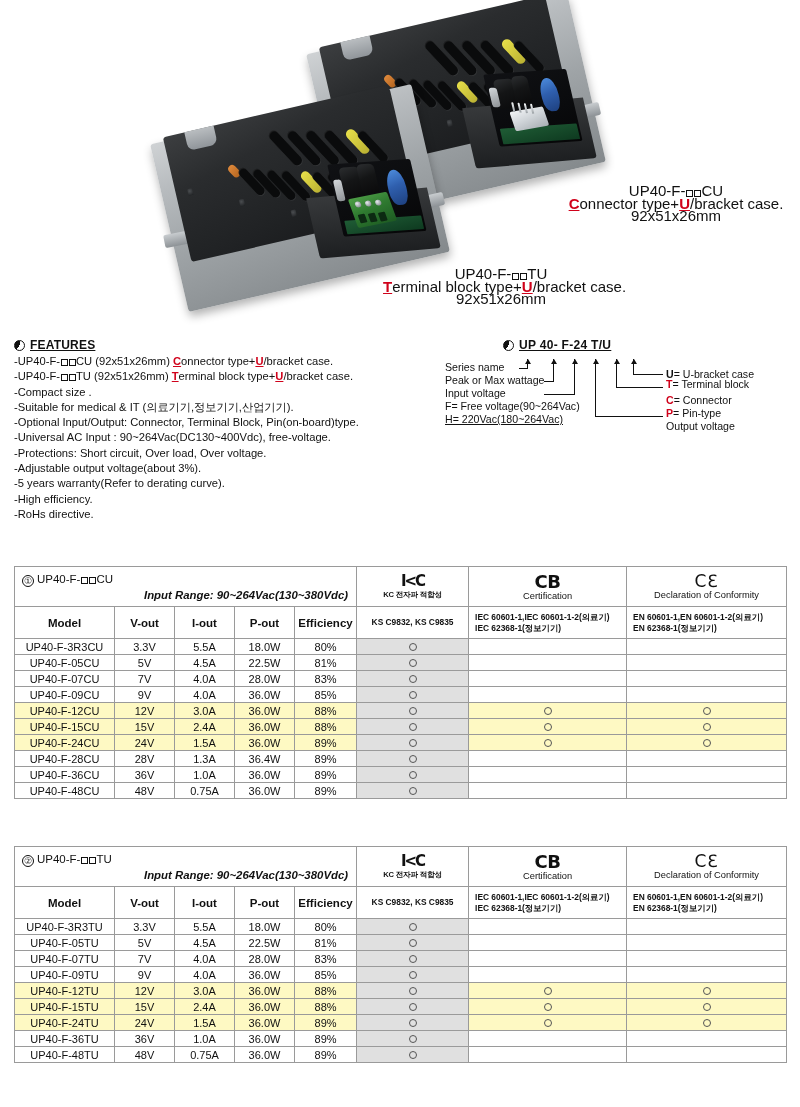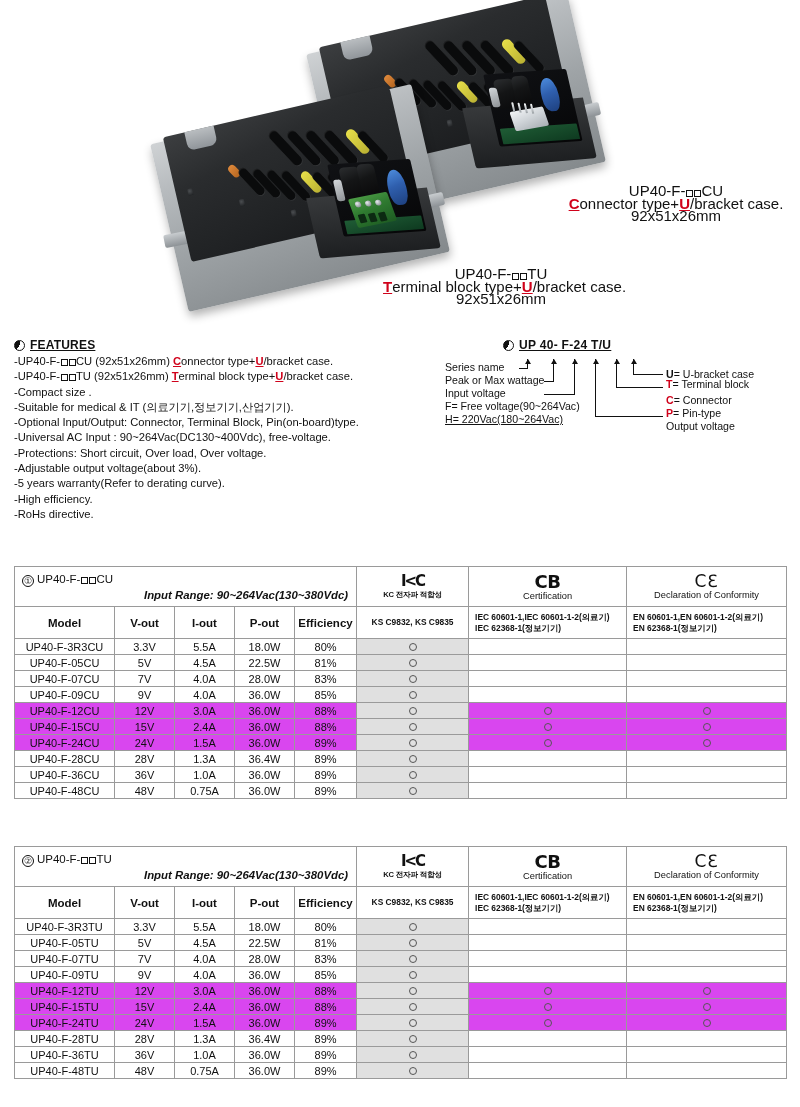--- a/index.html
+++ b/index.html
@@ -150,21 +150,21 @@
     border-bottom: 5px solid #111;
   }
 
   
   .tbl-wrap { position: absolute; left: 14px; width: 772px; }
   table.spec { border-collapse: collapse; width: 772px; table-layout: fixed; font-size: 11px; }
   table.spec th, table.spec td {
     border: 1px solid #9a9a9a; padding: 0; text-align: center;
     color: #111; background: #fff;
   }
-  table.spec td.shade, table.spec th.shade { background: #d946ef; }
+  table.spec td.shade, table.spec th.shade { background: #fef9c3; }
   table.spec td.kc { background: #e0e0e0; }
 
   .hdr-title-cell { text-align: left; position: relative; height: 40px; padding: 0 !important; }
   .hdr-num { position: absolute; left: 7px; top: 6px; font-size: 11.5px; white-space: nowrap; }
   .hdr-range {
     position: absolute; right: 8px; bottom: 5px;
     font-size: 11.4px; font-style: italic; font-weight: 700; white-space: nowrap;
   }
   .circ-num {
     display: inline-block; width: 12px; height: 12px; border: 1.2px solid #111;
@@ -656,30 +656,20 @@
           <td class="model shade">UP40-F-24TU</td>
           <td class=" shade">24V</td>
           <td class=" shade">1.5A</td>
           <td class=" shade">36.0W</td>
           <td class=" shade">89%</td>
           <td class="kc"><span class="ok"></span></td>
           <td class=" shade"><span class="ok"></span></td>
           <td class=" shade"><span class="ok"></span></td>
         </tr>
         <tr>
-          <td class="model">UP40-F-28TU</td>
-          <td class="">28V</td>
-          <td class="">1.3A</td>
-          <td class="">36.4W</td>
-          <td class="">89%</td>
-          <td class="kc"><span class="ok"></span></td>
-          <td class=""></td>
-          <td class=""></td>
-        </tr>
-        <tr>
           <td class="model">UP40-F-36TU</td>
           <td class="">36V</td>
           <td class="">1.0A</td>
           <td class="">36.0W</td>
           <td class="">89%</td>
           <td class="kc"><span class="ok"></span></td>
           <td class=""></td>
           <td class=""></td>
         </tr>
         <tr>

